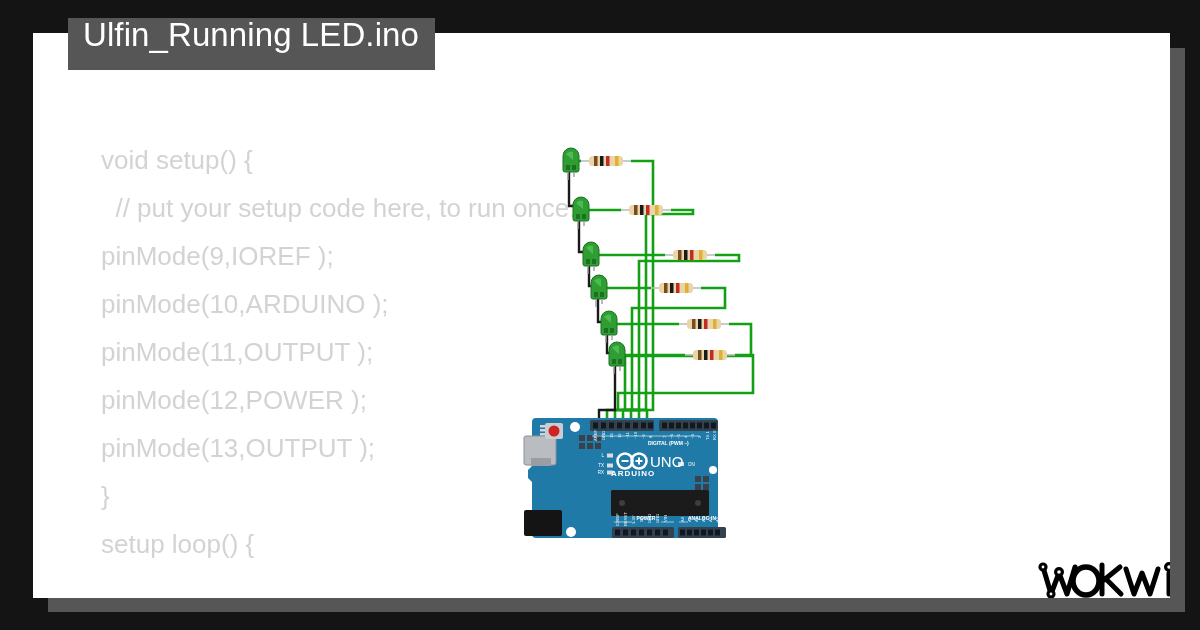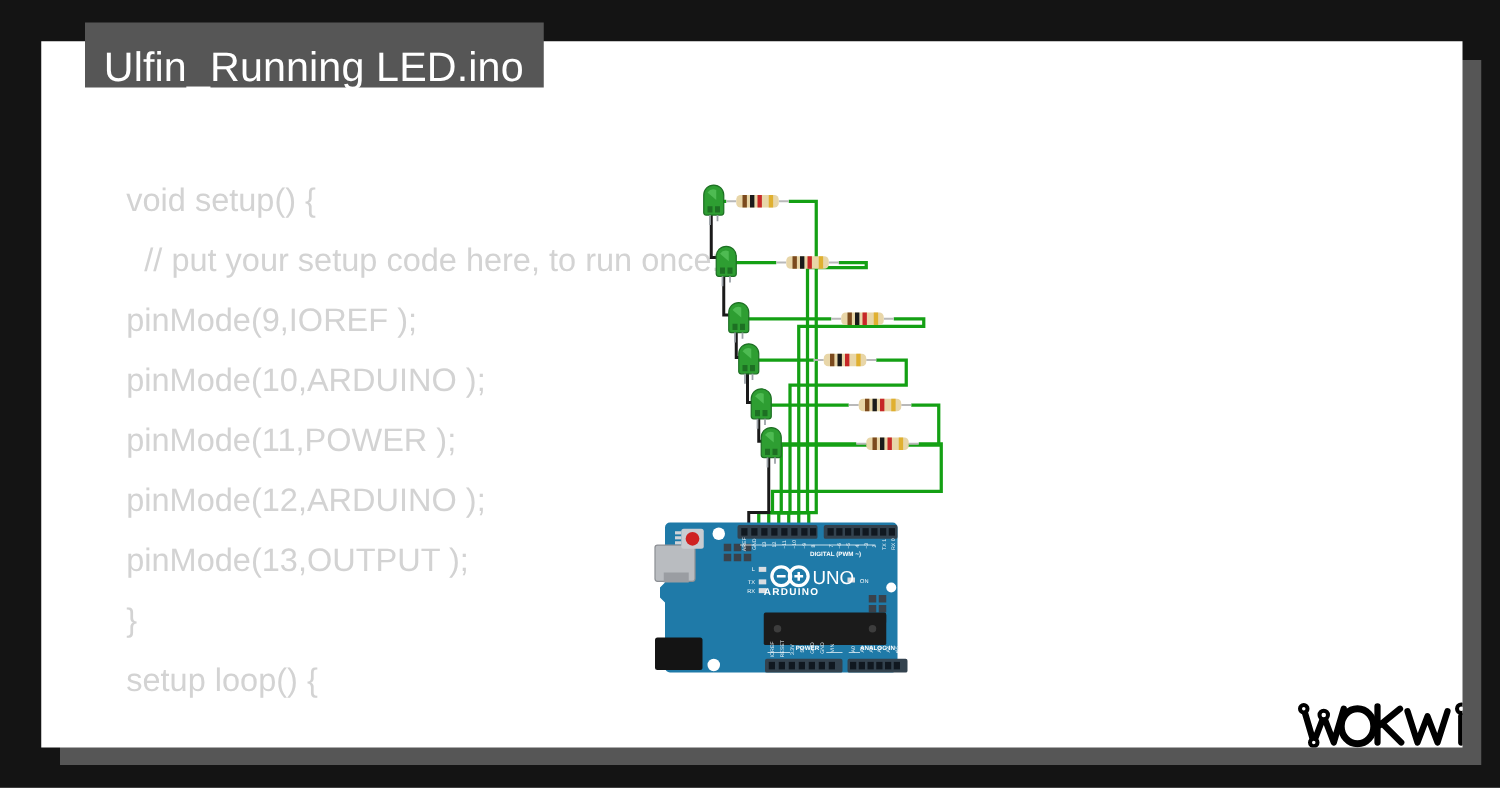--- a/index.html
+++ b/index.html
@@ -23,21 +23,21 @@
     background: #ffffff;
     overflow: hidden;
   }
 
   
   .file-tab {
     position: absolute; left: 68px; top: 18px;
     height: 52px;
     padding: 0 16px 0 15px;
     background: #565656;
-    display: flex; align-items: flex-end;
+    display: flex; align-items: flex-start;
     z-index: 6;
   }
   .file-tab .tab-title {
     color: #ffffff;
     font-size: 33px;
     font-weight: 400;
     letter-spacing: .1px;
     white-space: nowrap;
     line-height: 1;
   }
@@ -73,22 +73,22 @@
 
   <div class="card-shadow"></div>
 
   <div class="card">
 
     <div class="code">
       <div class="code-line">void setup() {</div>
       <div class="code-line">  // put your setup code here, to run once:</div>
       <div class="code-line">pinMode(9,IOREF );</div>
       <div class="code-line">pinMode(10,ARDUINO );</div>
-      <div class="code-line">pinMode(11,POWER );</div>
-      <div class="code-line">pinMode(12,ARDUINO );</div>
+      <div class="code-line">pinMode(11,OUTPUT );</div>
+      <div class="code-line">pinMode(12,POWER );</div>
       <div class="code-line">pinMode(13,OUTPUT );</div>
       <div class="code-line">}</div>
       <div class="code-line"></div>
       <div class="code-line">setup loop() {</div>
     </div>
 
     <svg class="circuit" viewBox="0 0 280 440">
 
       <g fill="none" stroke="#14a014" stroke-width="2.6">
 

